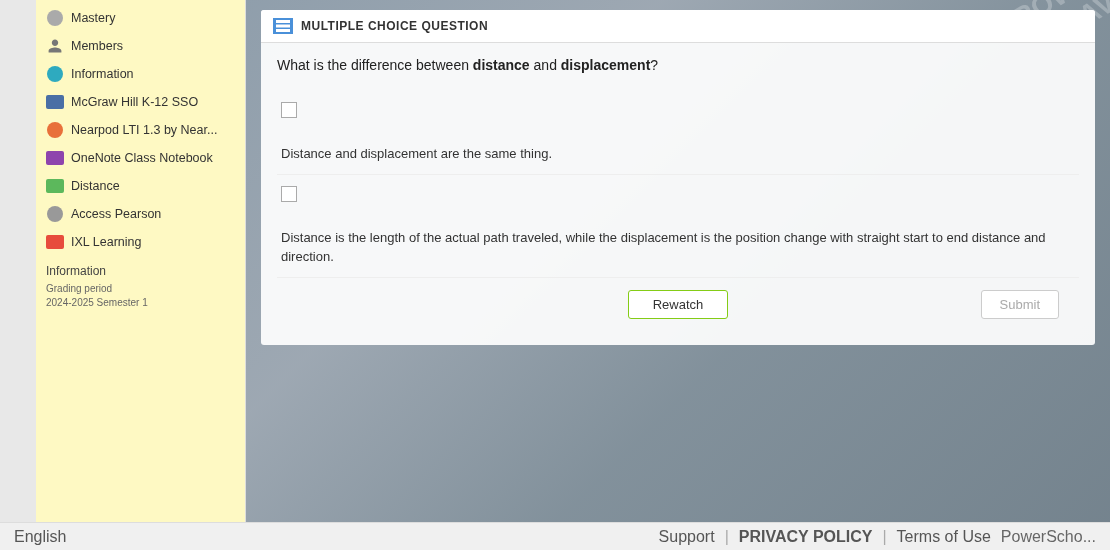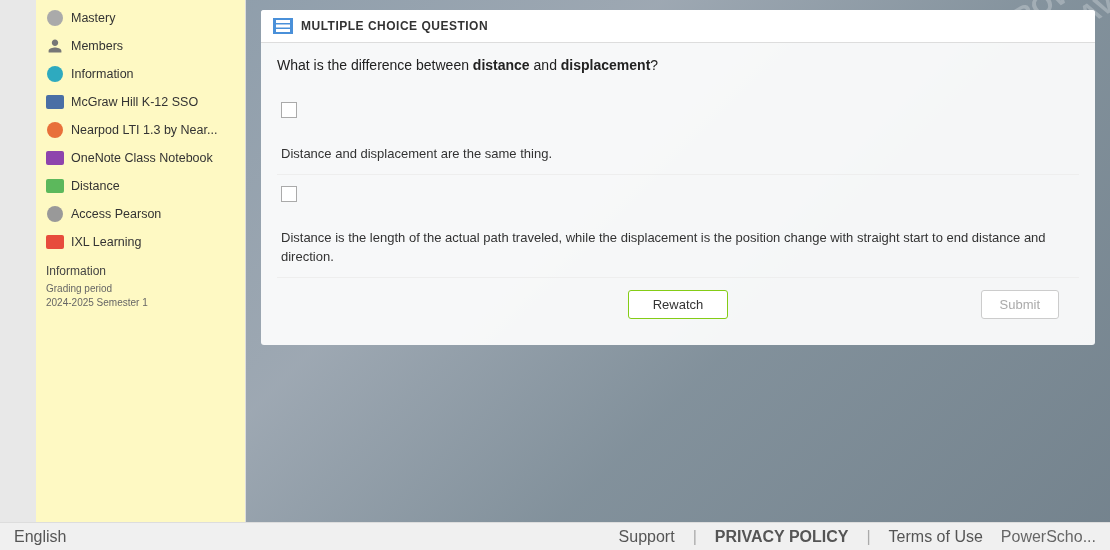--- a/index.html
+++ b/index.html
@@ -234,21 +234,21 @@
       align-items: center;
       justify-content: space-between;
       padding: 0 14px;
       font-size: 16px;
       color: #555;
     }
 
     .footer-right {
       display: flex;
       align-items: center;
-      gap: 18px;
+      gap: 10px;
     }
 
     .footer-sep {
       color: #aaa;
     }
 
     .footer-link {
       color: #555;
       cursor: pointer;
       text-decoration: none;

